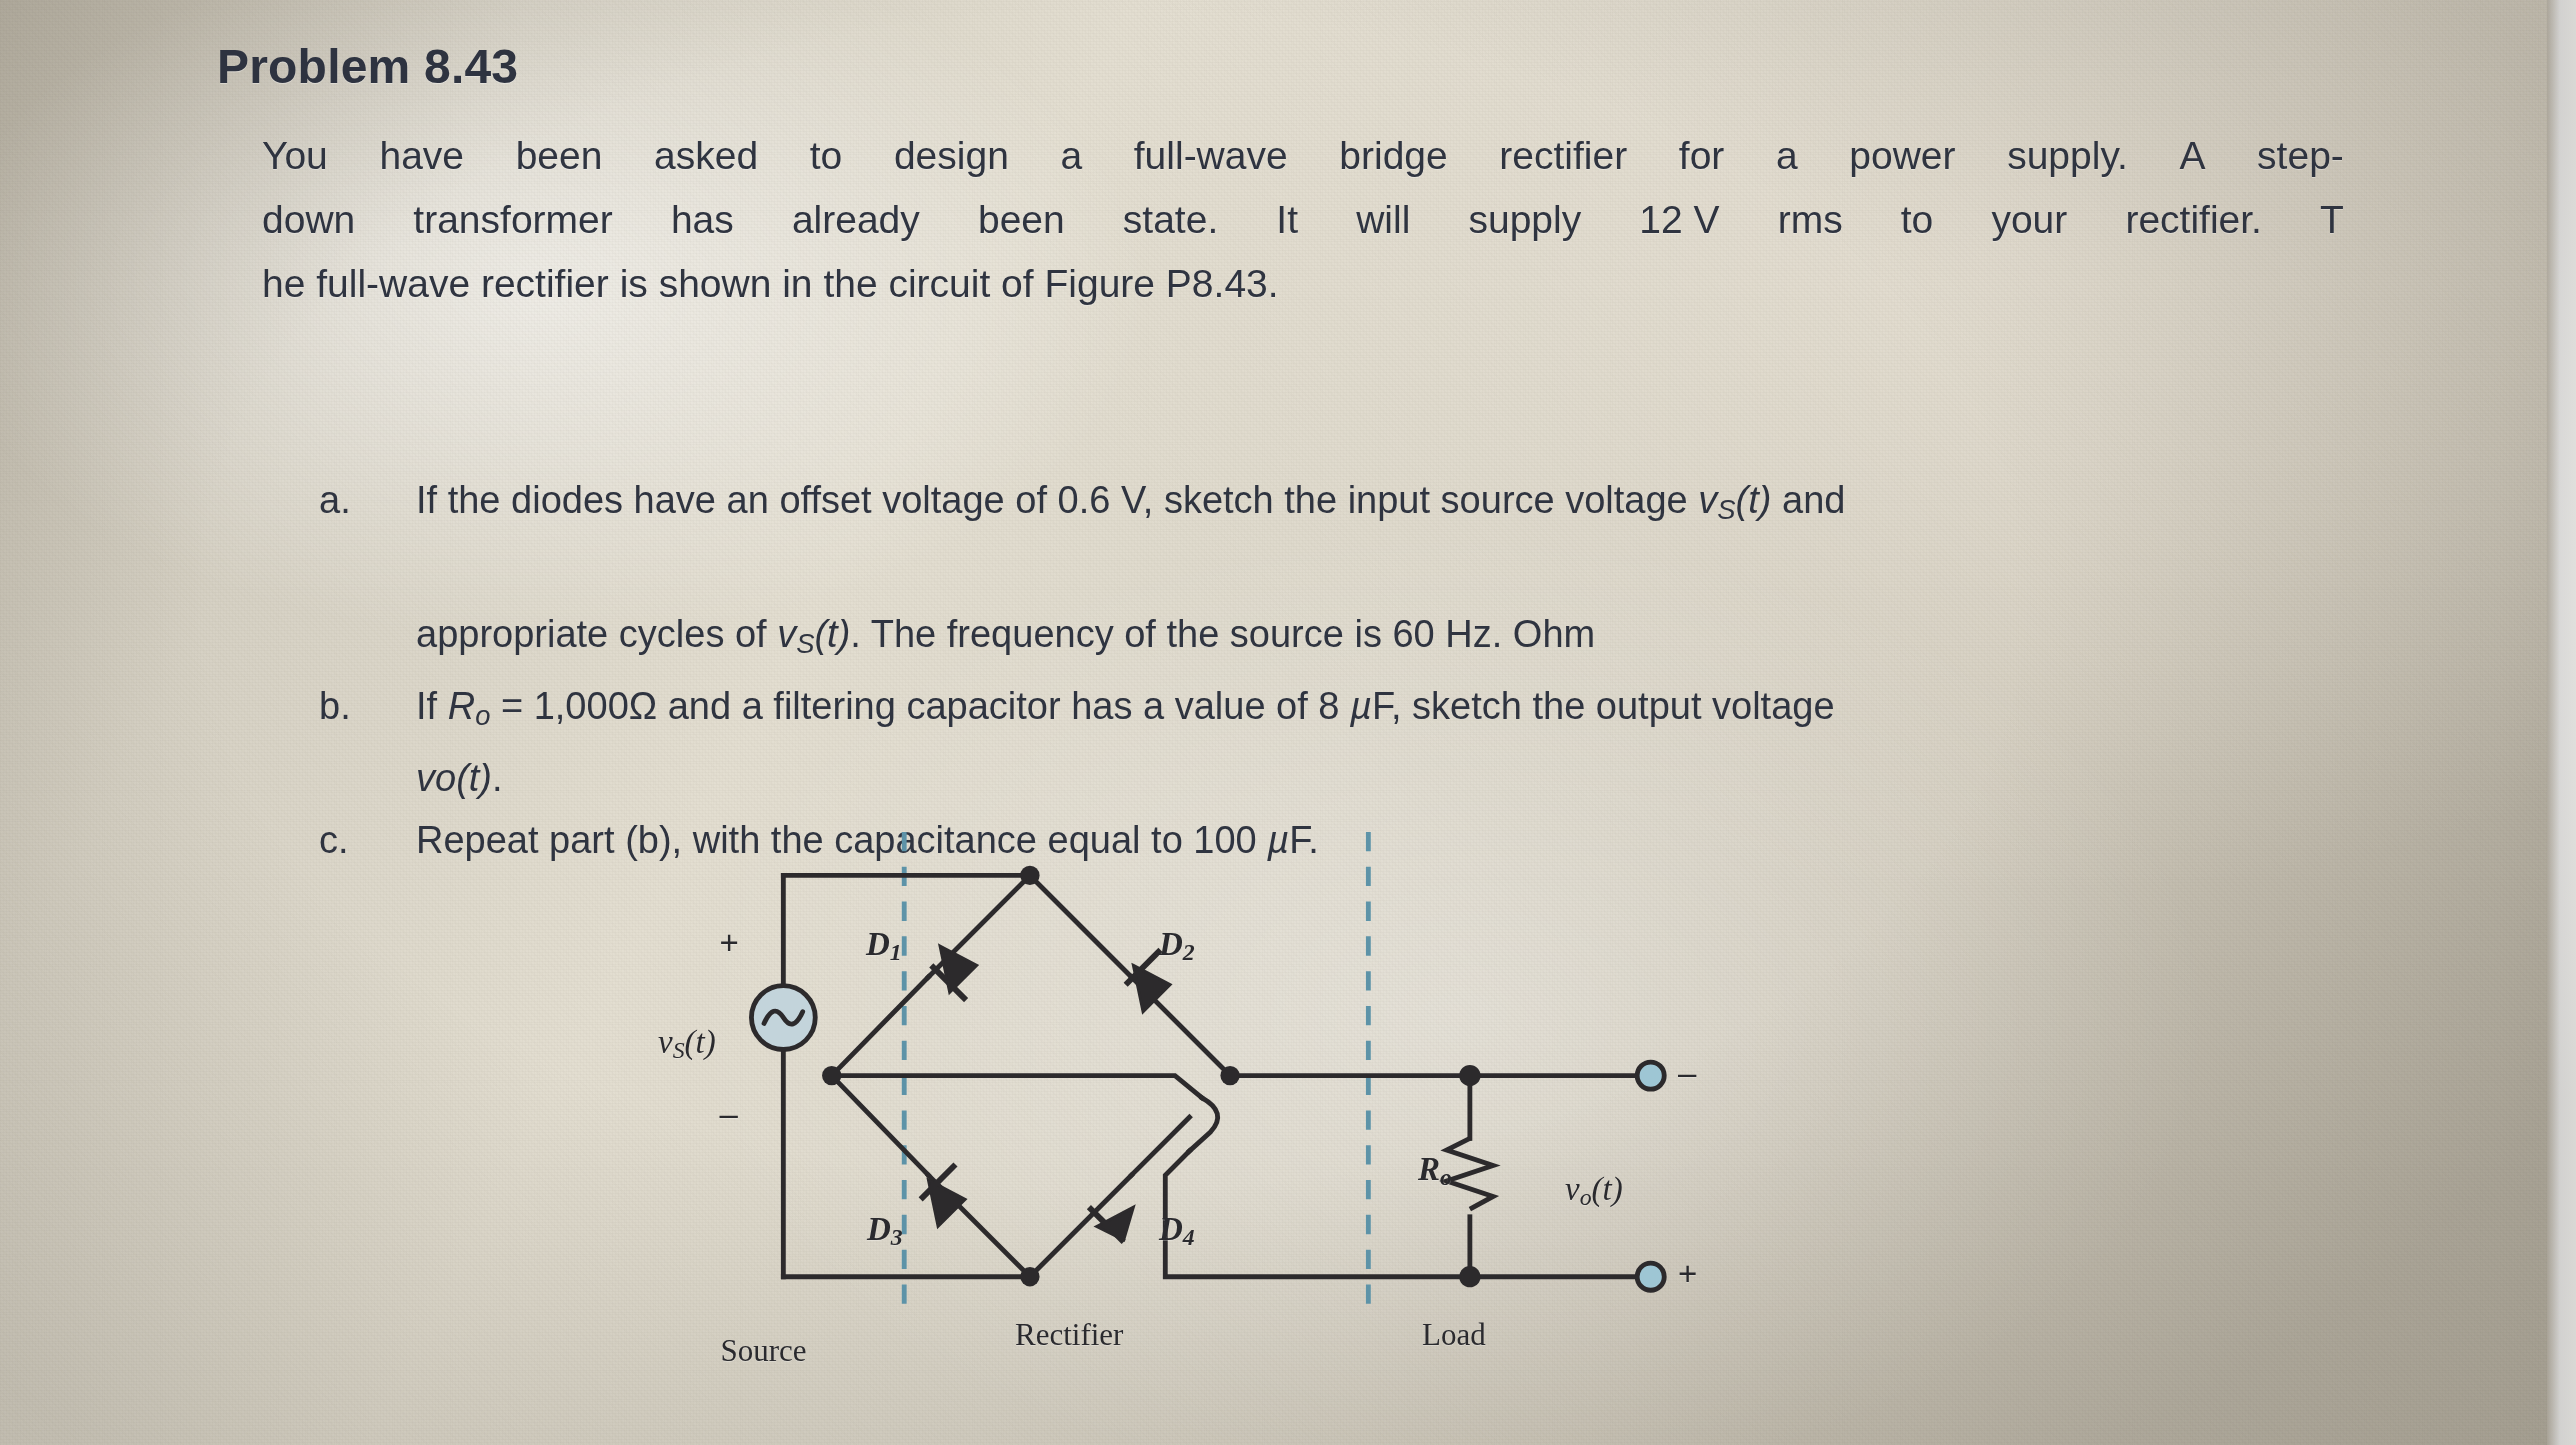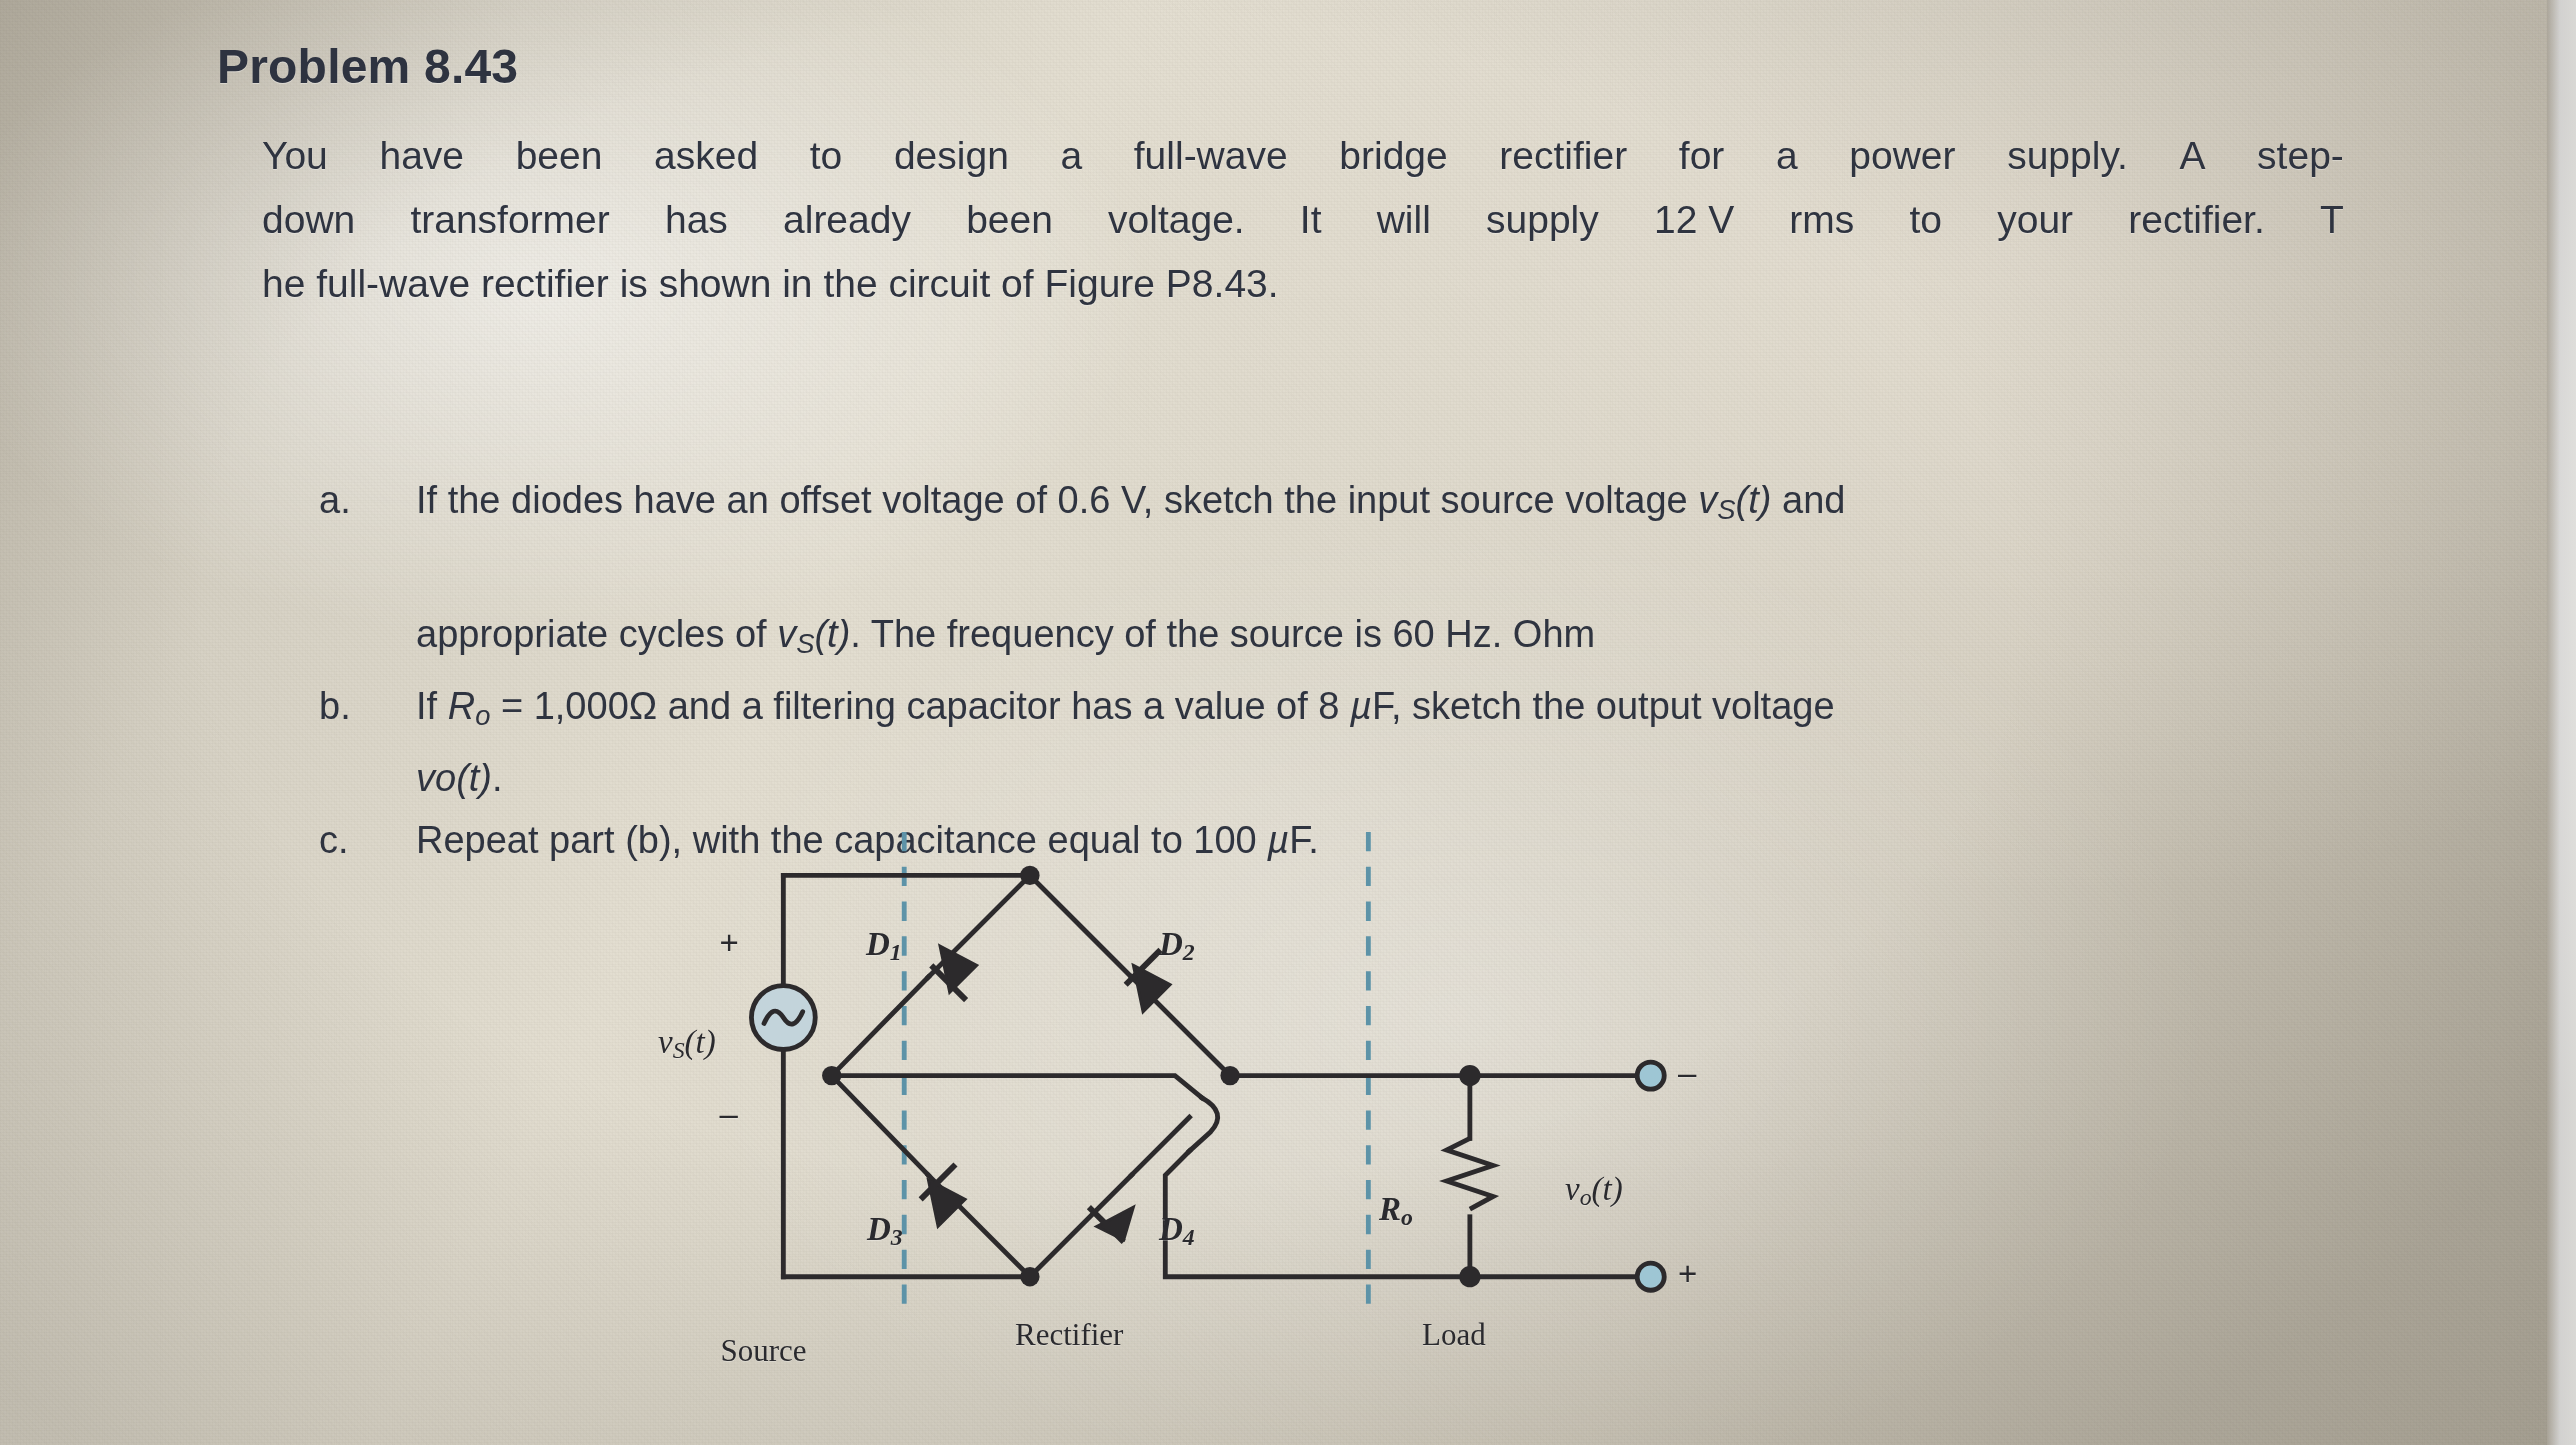--- a/index.html
+++ b/index.html
@@ -168,21 +168,21 @@
         <span>supply.</span>
         <span>A</span>
         <span>step-</span>
       </span>
       <span class="ln j">
         <span>down</span>
         <span>transformer</span>
         <span>has</span>
         <span>already</span>
         <span>been</span>
-        <span>voltage.</span>
+        <span>state.</span>
         <span>It</span>
         <span>will</span>
         <span>supply</span>
         <span>12 V</span>
         <span>rms</span>
         <span>to</span>
         <span>your</span>
         <span>rectifier.</span>
         <span>T</span>
       </span>
@@ -291,21 +291,21 @@
 
       <div class="lbl lbl-v" style="left:-77px; top:182px;">v<span class="sub">S</span>(t)</div>
       <div class="lbl lbl-sign" style="left:-15.5px; top:102px;">+</div>
       <div class="lbl lbl-sign" style="left:-15.5px; top:273px;">–</div>
 
       <div class="lbl lbl-d" style="left:131px; top:104px;">D<span class="subr">1</span></div>
       <div class="lbl lbl-d" style="left:424px; top:104px;">D<span class="subr">2</span></div>
       <div class="lbl lbl-d" style="left:132px; top:389px;">D<span class="subr">3</span></div>
       <div class="lbl lbl-d" style="left:424px; top:389px;">D<span class="subr">4</span></div>
 
-      <div class="lbl lbl-d" style="left:644px; top:329px;margin-top:40px;">R<span class="subr">o</span></div>
+      <div class="lbl lbl-d" style="left:683px; top:329px;">R<span class="subr">o</span></div>
       <div class="lbl lbl-v" style="left:830px; top:329px;">v<span class="subr">o</span>(t)</div>
 
       <div class="lbl lbl-sign" style="left:943px; top:232px;">–</div>
       <div class="lbl lbl-sign" style="left:943px; top:433px;">+</div>
 
       <div class="lbl lbl-sec" style="left:-14.5px; top:495px;margin-top:16px;">Source</div>
       <div class="lbl lbl-sec" style="left:280px; top:495px;">Rectifier</div>
       <div class="lbl lbl-sec" style="left:687px; top:495px;">Load</div>
 
     </div>

